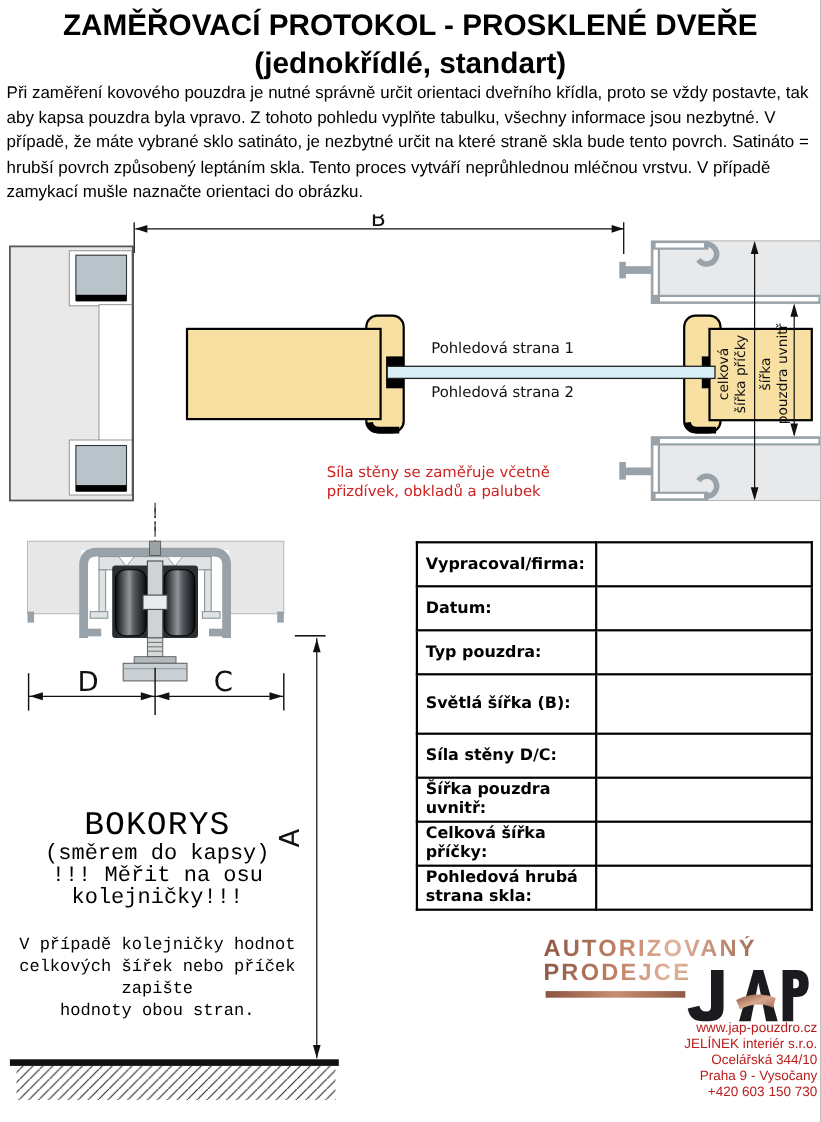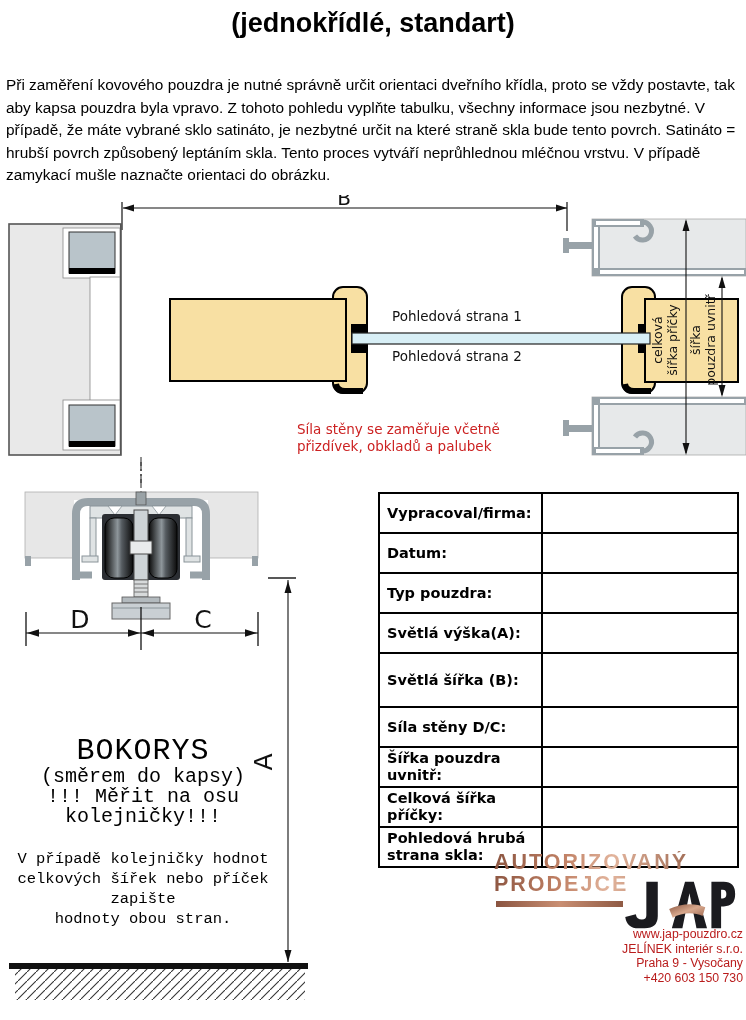--- a/index.html
+++ b/index.html
@@ -27,20 +27,21 @@
   .copper-bar{background:linear-gradient(90deg,#8a5440,#c98e72,#8f5a44);height:6px;width:127px;}
   .contact{top:927px;right:3px;width:250px;text-align:right;font-size:12.3px;line-height:14.6px;
            color:#b91c1c;font-family:"Liberation Sans",sans-serif;}
 </style>
 </head>
 <body>
 
 <div class="page">
 
   <div class="abs title">
+    <div>ZAMĚŘOVACÍ PROTOKOL - PROSKLENÉ DVEŘE</div>
     <div>(jednokřídlé, standart)</div>
   </div>
 
   <div class="abs intro">Při zaměření kovového pouzdra je nutné správně určit orientaci dveřního křídla, proto se vždy postavte, tak aby kapsa pouzdra byla vpravo. Z tohoto pohledu vyplňte tabulku, všechny informace jsou nezbytné. V případě, že máte vybrané sklo satináto, je nezbytné určit na které straně skla bude tento povrch. Satináto = hrubší povrch způsobený leptáním skla. Tento proces vytváří neprůhlednou mléčnou vrstvu. V případě zamykací mušle naznačte orientaci do obrázku.</div>
 
   <svg class="abs" style="left:0;top:195px;" width="746" height="290" viewBox="0 195 746 290">
 
     <g stroke="#111" stroke-width="1.2" fill="#111">
       <line x1="122" y1="202" x2="122" y2="230"></line>
       <line x1="567" y1="202" x2="567" y2="231"></line>
@@ -232,24 +233,20 @@
         <td class="fvalue"></td>
       </tr>
       <tr>
         <td class="flabel">Datum:</td>
         <td class="fvalue"></td>
       </tr>
       <tr>
         <td class="flabel">Typ pouzdra:</td>
         <td class="fvalue"></td>
       </tr>
-      <tr>
-        <td class="flabel">Světlá výška(A):</td>
-        <td class="fvalue"></td>
-      </tr>
       <tr style="height:54px;">
         <td class="flabel">Světlá šířka (B):</td>
         <td class="fvalue"></td>
       </tr>
       <tr>
         <td class="flabel">Síla stěny D/C:</td>
         <td class="fvalue"></td>
       </tr>
       <tr>
         <td class="flabel">Šířka pouzdra uvnitř:</td>
@@ -284,17 +281,18 @@
       <path d="M34 2 H47 V41 Q47 55 32 55 H25 Q12 55 10 42 L22 39 Q23 45 29 45 Q34 45 34 40 Z"></path>
       <path d="M63 55 L78 2 H88 L103 55 H91 L83 15 L75 55 Z"></path>
       <path fill-rule="evenodd" d="M108 55 V2 H122 Q135 2 135 16 Q135 30 122 30 H119 V55 Z M119 11 V21 H121 Q125 21 125 16 Q125 11 121 11 Z"></path>
     </g>
     <path d="M60 33 C74 26 90 26 101 31 L98 41 C88 36 74 37 64 43 Z" fill="url(#cg)"></path>
   </svg>
 
   <div class="abs contact">
     <div>www.jap-pouzdro.cz</div>
     <div>JELÍNEK interiér s.r.o.</div>
+    <div>Ocelářská 344/10</div>
     <div>Praha 9 - Vysočany</div>
     <div>+420 603 150 730</div>
   </div>
 
 </div>
 
 </body></html>

